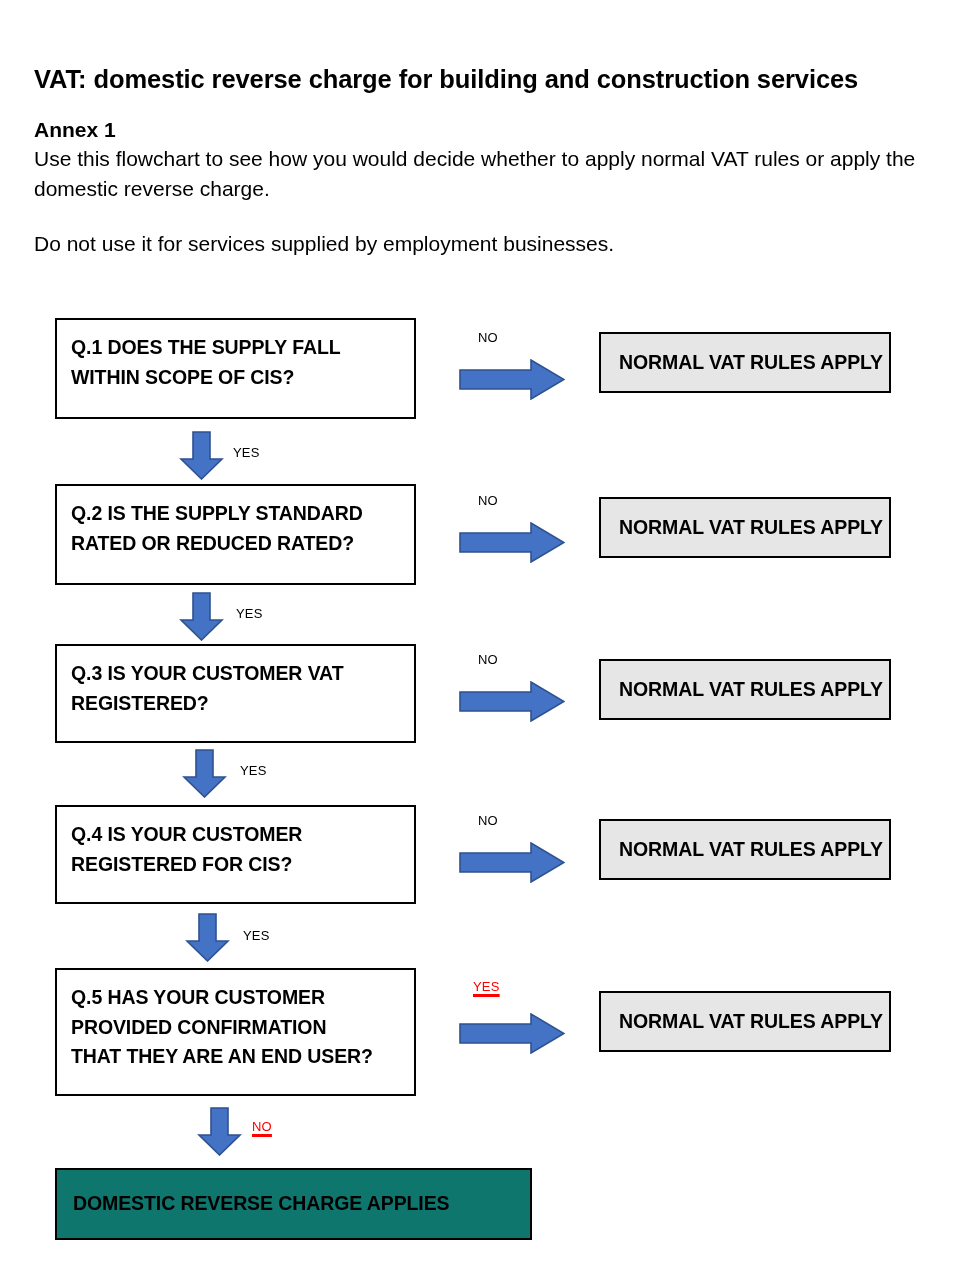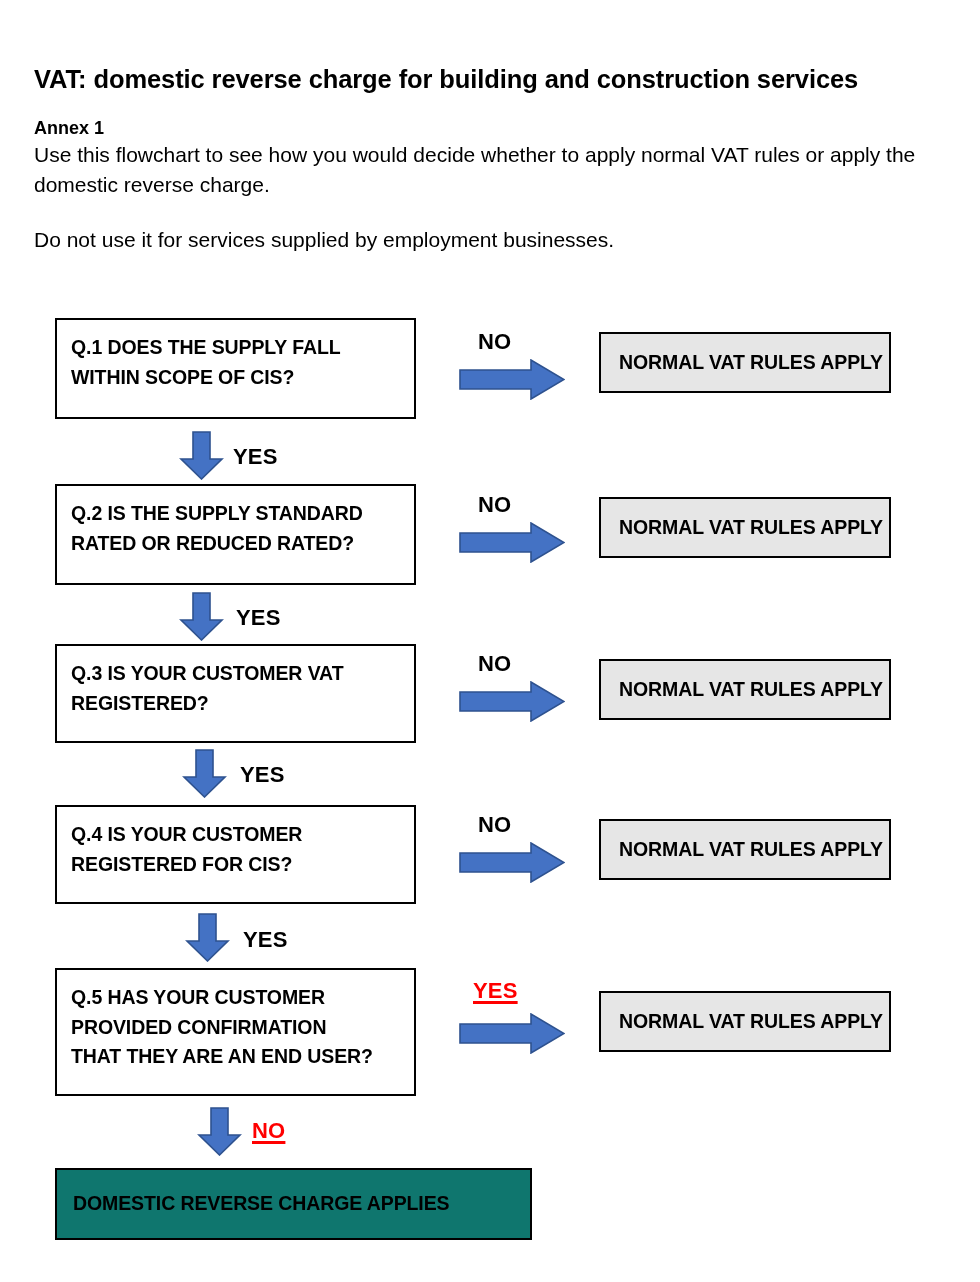--- a/index.html
+++ b/index.html
@@ -26,21 +26,21 @@
   }
   #doc-title {
     font-size: 25.5px;
     font-weight: bold;
     letter-spacing: -0.1px;
     line-height: 1.18;
     margin: 0 0 22px 0;
     white-space: nowrap;
   }
   #annex-label {
-    font-size: 18px;
+    font-size: 21px;
     font-weight: bold;
     line-height: 1.35;
     margin: 0;
   }
   .intro-para {
     font-size: 21px;
     font-weight: normal;
     line-height: 1.42;
     margin: 0;
     max-width: 895px;
@@ -102,22 +102,22 @@
   .arrow-right {
     position: absolute;
   }
   .arrow-down {
     position: absolute;
   }
 
   
   .branch-label {
     position: absolute;
-    font-size: 22px;
-    font-weight: bold;
+    font-size: 13px;
+    font-weight: normal;
     letter-spacing: 0.2px;
     line-height: 1;
     white-space: nowrap;
   }
   .label-black {
     color: #000000;
   }
   .label-red {
     color: #ff0000;
     text-decoration: underline;

